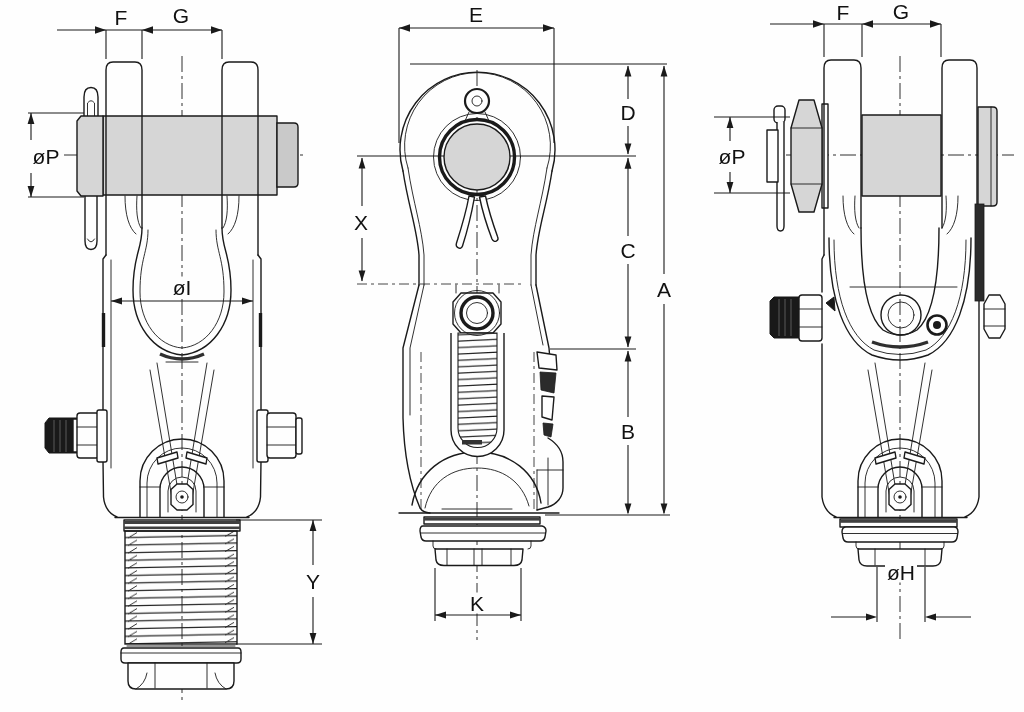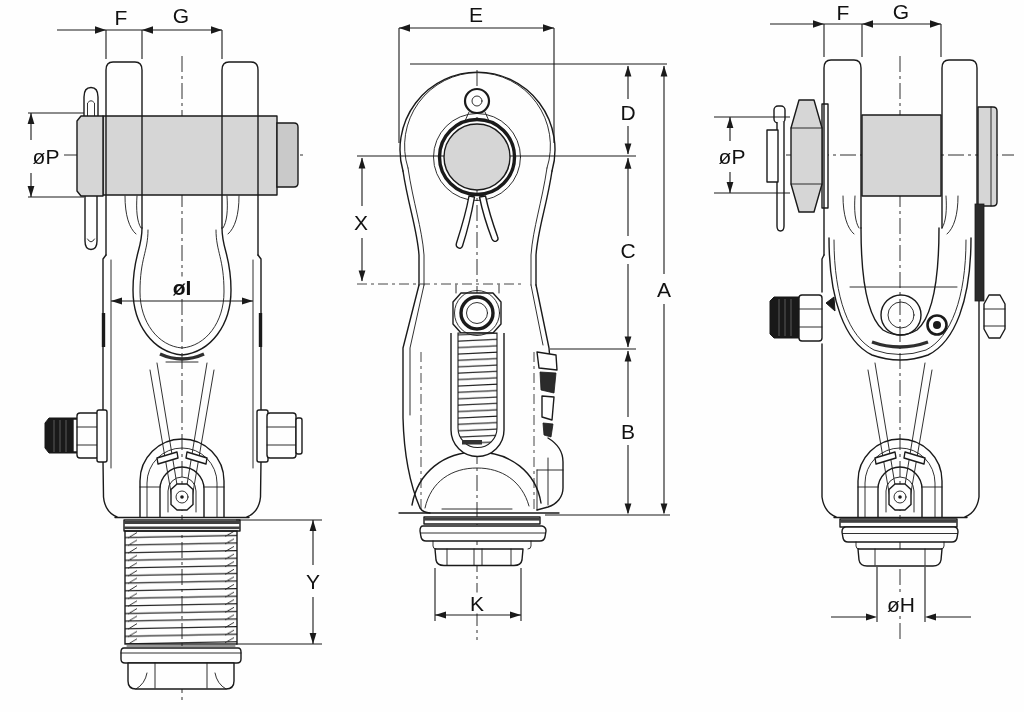--- a/index.html
+++ b/index.html
@@ -1,21 +1,21 @@
 <!DOCTYPE html>
 <html><head>
 <meta charset="utf-8">
 <style>
   html,body{margin:0;padding:0;background:#ffffff;}
   .stage{position:relative;width:1024px;height:712px;background:#fefefe;overflow:hidden;
          font-family:"Liberation Sans","DejaVu Sans",sans-serif;}
   .stage svg{position:absolute;left:0;top:0;}
   .lbl{position:absolute;transform:translate(-50%,-50%);font-size:21px;color:#111;
        background:#fefefe;padding:0 2px;line-height:1;white-space:nowrap;}
-  .lbl.bold{font-weight:bold;}
+  .lbl.bold{font-weight:normal;}
   .ln{fill:none;stroke:#1a1a1a;stroke-width:1.4;stroke-linecap:round;stroke-linejoin:round;}
   .thin{fill:none;stroke:#1a1a1a;stroke-width:0.9;stroke-linecap:round;}
   .dim{fill:none;stroke:#1a1a1a;stroke-width:1.1;}
   .arr{fill:#1a1a1a;stroke:none;}
   .gray{fill:#d6d6d6;stroke:#1a1a1a;stroke-width:1.4;stroke-linejoin:round;}
   .gray2{fill:#c9c9c9;stroke:#1a1a1a;stroke-width:1.4;}
   .wht{fill:#fefefe;stroke:#1a1a1a;stroke-width:1.4;stroke-linejoin:round;}
   .blk{fill:#191919;stroke:#191919;stroke-width:1;}
   .dk{fill:#2b2b2b;stroke:#1a1a1a;stroke-width:0.8;}
   .cl{fill:none;stroke:#1a1a1a;stroke-width:0.9;stroke-dasharray:16 4 3 4;}
@@ -343,14 +343,14 @@
   <span class="lbl" style="left:361px;top:222px">X</span>
   <span class="lbl" style="left:628px;top:112px">D</span>
   <span class="lbl" style="left:628px;top:250px">C</span>
   <span class="lbl" style="left:664px;top:289px">A</span>
   <span class="lbl" style="left:628px;top:431px">B</span>
   <span class="lbl" style="left:477px;top:603px">K</span>
 
   <span class="lbl" style="left:843px;top:12px">F</span>
   <span class="lbl" style="left:901px;top:11px">G</span>
   <span class="lbl" style="left:732px;top:156px">øP</span>
-  <span class="lbl" style="left:901px;top:604px">øH</span>
+  <span class="lbl" style="left:901px;top:572px">øH</span>
 </div>
 
 </body></html>

